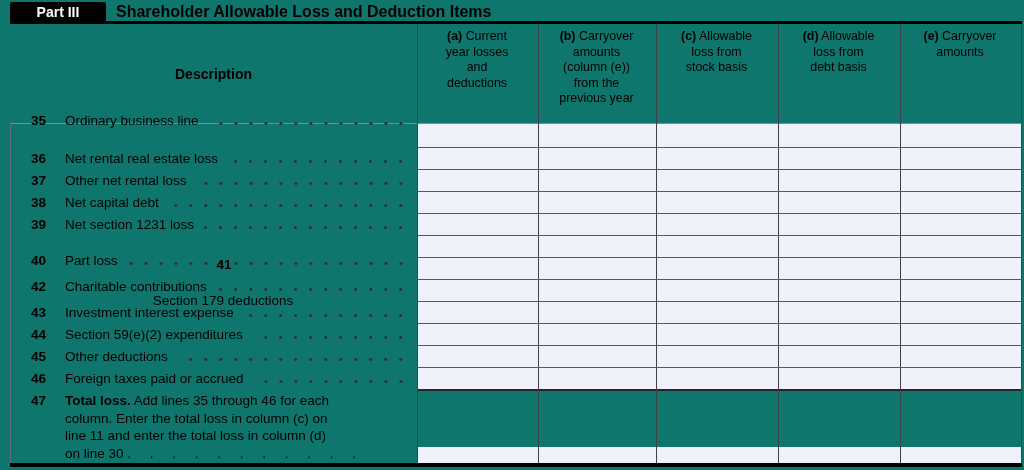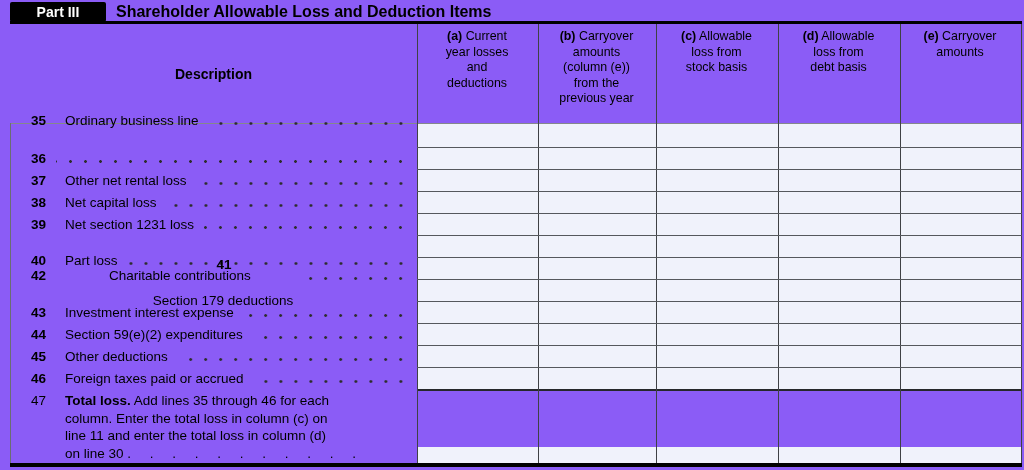--- a/index.html
+++ b/index.html
@@ -1,16 +1,16 @@
 <!DOCTYPE html>
 <html style="--field: #f0f2fb;"><head>
 <meta charset="utf-8">
 <style>
   html,body{margin:0;padding:0;background:#fff;}
-  .page{position:relative;width:1024px;height:470px;background:#8b5cf6;overflow:hidden;
+  .page{position:relative;width:1024px;height:470px;background:#0f766e;overflow:hidden;
         font-family:"Liberation Sans", sans-serif;color:#000;}
   
   .part-box{position:absolute;left:10px;top:2px;width:96px;height:20px;background:#000;color:#fff;
             font-weight:bold;font-size:14px;display:flex;align-items:center;justify-content:center;
             border-radius:2px;}
   .part-title{position:absolute;left:116px;top:3px;font-weight:bold;font-size:16px;}
   .thick-rule{position:absolute;left:10px;top:21px;width:1012px;height:3px;background:#000;}
   
   .header-rule{position:absolute;left:10px;top:122.5px;width:1012px;height:1.8px;background:#85878c;}
   .left-border{position:absolute;left:10px;top:123px;width:1.3px;height:340px;background:#6a6d72;}
@@ -28,21 +28,21 @@
   .colhead{position:absolute;top:24px;height:95px;padding-top:5px;font-size:12.4px;line-height:15.5px;
            text-align:center;box-sizing:border-box;}
   .pre{white-space:pre-line;}
   
   .drow{position:absolute;left:10px;width:407px;height:22px;display:flex;align-items:center;font-size:13.5px;}
   .rnum{width:36px;text-align:right;font-weight:bold;flex:0 0 36px;}
   .rdesc{margin-left:19px;white-space:nowrap;}
   .leader{flex:1;align-self:stretch;margin-left:10px;margin-right:9px;
           background-image:radial-gradient(circle,#2d2d2d 1.15px,rgba(0,0,0,0) 1.6px);
           background-size:15px 15px;background-repeat:repeat-x;background-position:right bottom;}
-  .row47-num{position:absolute;left:10px;top:393px;width:36px;text-align:right;font-weight:normal;font-size:13.5px;}
+  .row47-num{position:absolute;left:10px;top:393px;width:36px;text-align:right;font-weight:bold;font-size:13.5px;}
   .row47-text{position:absolute;left:65px;top:392px;width:350px;font-size:13.5px;line-height:17.6px;}
 </style>
 </head>
 <body>
 
 <div class="page">
 
   <div class="part-box">Part III</div>
   <div class="part-title">Shareholder Allowable Loss and Deduction Items</div>
   <div class="thick-rule"></div>
@@ -102,40 +102,41 @@
       <span class="rdesc">Ordinary business line</span>
       <span class="leader"></span>
     </div>
     <div class="fcell" style="left: 418px; top: 126px; width: 119px; height: 20px;"></div>
     <div class="fcell" style="left: 539px; top: 126px; width: 116px; height: 20px;"></div>
     <div class="fcell" style="left: 657px; top: 126px; width: 120px; height: 20px;"></div>
     <div class="fcell" style="left: 779px; top: 126px; width: 120px; height: 20px;"></div>
     <div class="fcell" style="left: 901px; top: 126px; width: 119px; height: 20px;"></div>
     <div class="drow" style="top: 147px;">
       <span class="rnum">36</span>
+      <span class="rdesc">Net rental real estate loss</span>
       <span class="leader"></span>
     </div>
     <div class="fcell" style="left: 418px; top: 148px; width: 119px; height: 20px;"></div>
     <div class="fcell" style="left: 539px; top: 148px; width: 116px; height: 20px;"></div>
     <div class="fcell" style="left: 657px; top: 148px; width: 120px; height: 20px;"></div>
     <div class="fcell" style="left: 779px; top: 148px; width: 120px; height: 20px;"></div>
     <div class="fcell" style="left: 901px; top: 148px; width: 119px; height: 20px;"></div>
     <div class="drow" style="top: 169px;">
       <span class="rnum">37</span>
       <span class="rdesc">Other net rental loss</span>
       <span class="leader"></span>
     </div>
     <div class="fcell" style="left: 418px; top: 170px; width: 119px; height: 20px;"></div>
     <div class="fcell" style="left: 539px; top: 170px; width: 116px; height: 20px;"></div>
     <div class="fcell" style="left: 657px; top: 170px; width: 120px; height: 20px;"></div>
     <div class="fcell" style="left: 779px; top: 170px; width: 120px; height: 20px;"></div>
     <div class="fcell" style="left: 901px; top: 170px; width: 119px; height: 20px;"></div>
     <div class="drow" style="top: 191px;">
       <span class="rnum">38</span>
-      <span class="rdesc">Net capital loss</span>
+      <span class="rdesc">Net capital debt</span>
       <span class="leader"></span>
     </div>
     <div class="fcell" style="left: 418px; top: 192px; width: 119px; height: 20px;"></div>
     <div class="fcell" style="left: 539px; top: 192px; width: 116px; height: 20px;"></div>
     <div class="fcell" style="left: 657px; top: 192px; width: 120px; height: 20px;"></div>
     <div class="fcell" style="left: 779px; top: 192px; width: 120px; height: 20px;"></div>
     <div class="fcell" style="left: 901px; top: 192px; width: 119px; height: 20px;"></div>
     <div class="drow" style="top: 213px;">
       <span class="rnum">39</span>
       <span class="rdesc">Net section 1231 loss</span>
@@ -159,21 +160,21 @@
     <div class="drow" style="top: 257px; flex-direction: column;">
       <span class="rnum">41</span>
       <span class="rdesc">Section 179 deductions</span>
       <span class="leader"></span>
     </div>
     <div class="fcell" style="left: 418px; top: 258px; width: 119px; height: 20px;"></div>
     <div class="fcell" style="left: 539px; top: 258px; width: 116px; height: 20px;"></div>
     <div class="fcell" style="left: 657px; top: 258px; width: 120px; height: 20px;"></div>
     <div class="fcell" style="left: 779px; top: 258px; width: 120px; height: 20px;"></div>
     <div class="fcell" style="left: 901px; top: 258px; width: 119px; height: 20px;"></div>
-    <div class="drow" style="top: 264px; gap: 44px;">
+    <div class="drow" style="top: 275px;">
       <span class="rnum">42</span>
       <span class="rdesc">Charitable contributions</span>
       <span class="leader"></span>
     </div>
     <div class="fcell" style="left: 418px; top: 280px; width: 119px; height: 20px;"></div>
     <div class="fcell" style="left: 539px; top: 280px; width: 116px; height: 20px;"></div>
     <div class="fcell" style="left: 657px; top: 280px; width: 120px; height: 20px;"></div>
     <div class="fcell" style="left: 779px; top: 280px; width: 120px; height: 20px;"></div>
     <div class="fcell" style="left: 901px; top: 280px; width: 119px; height: 20px;"></div>
     <div class="drow" style="top: 301px;">

